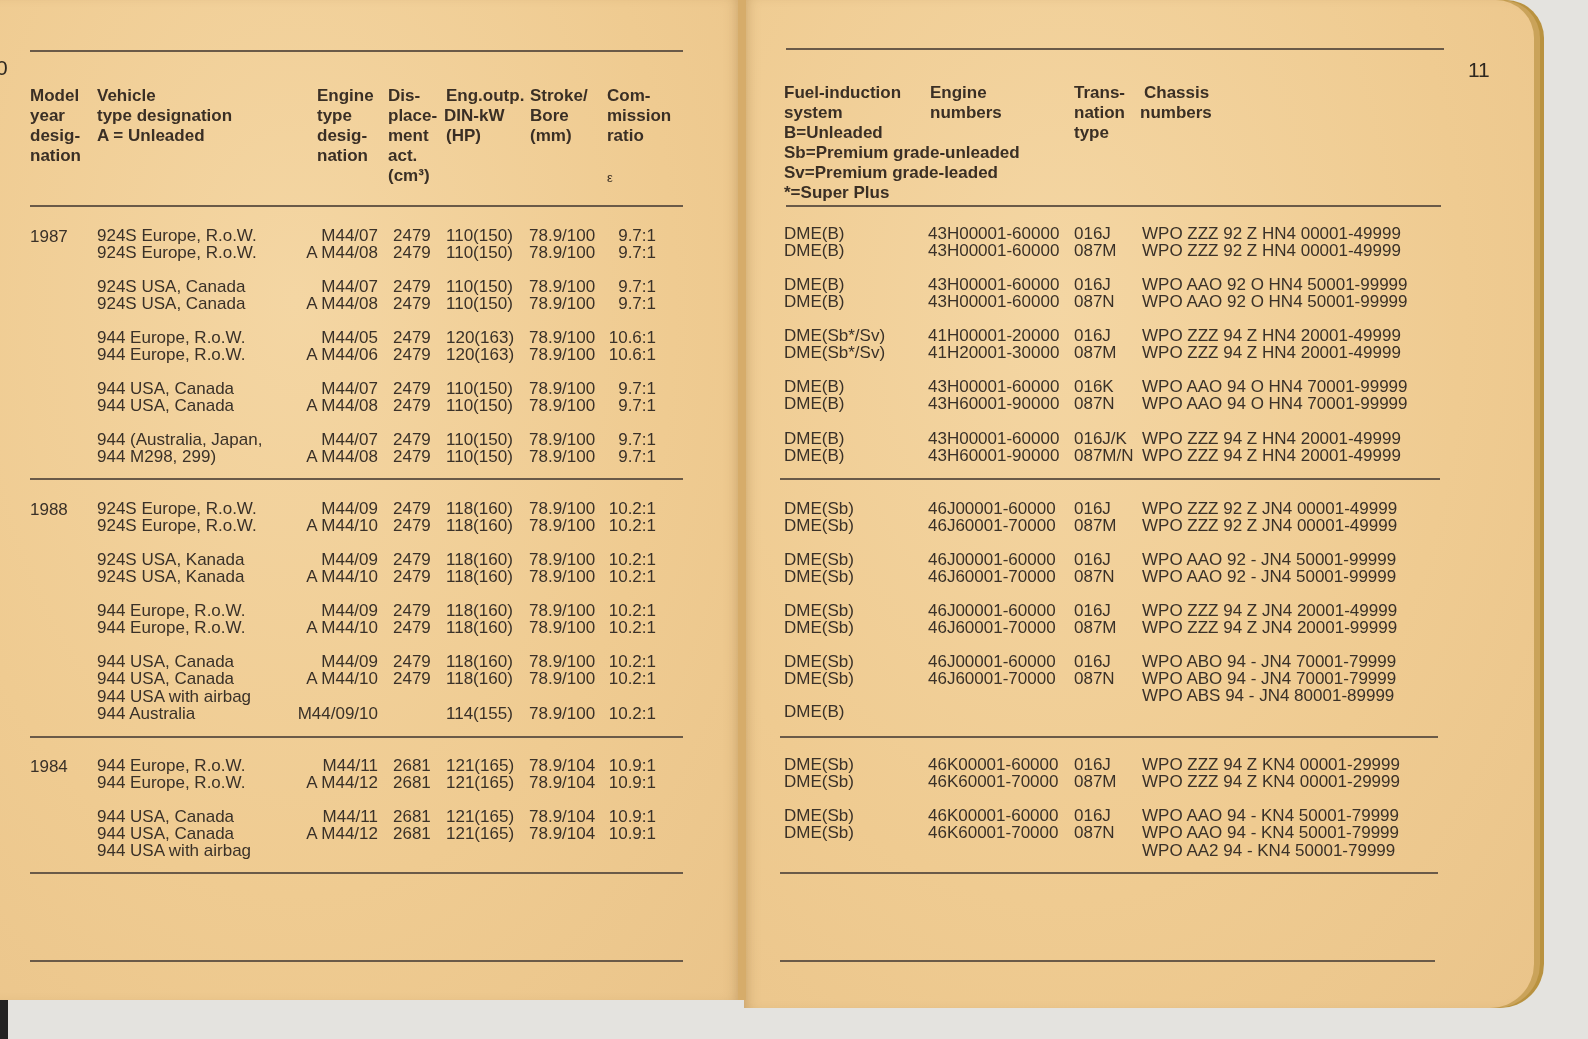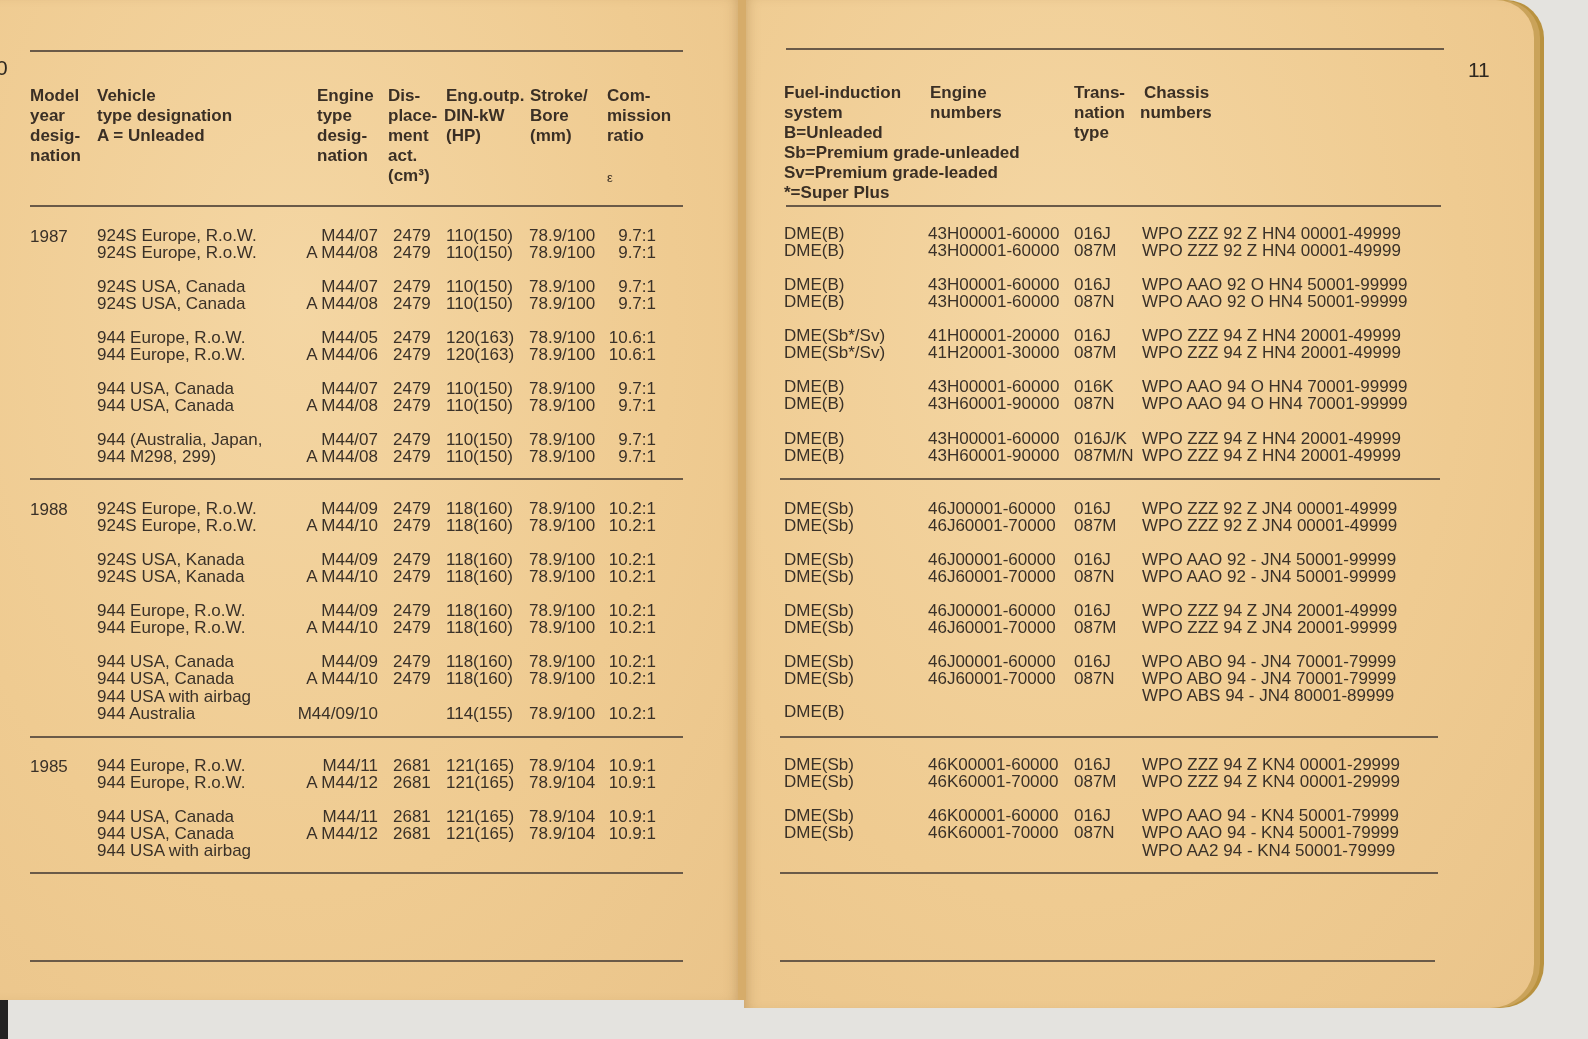--- a/index.html
+++ b/index.html
@@ -87,21 +87,21 @@
 <div class="hdr" style="left:607px;top:86px;">
   <span>Com-</span>
   <span>mission</span>
   <span>ratio</span>
   <span style="margin-top:22px;font-weight:normal;font-size:13px;">ε</span>
 </div>
 <div class="rule" style="left:30px;top:205px;width:653px;"></div>
 
 <div class="year" style="top:227px;">1987</div>
 <div class="year" style="top:500px;">1988</div>
-<div class="year" style="top:757px;">1985</div>
+<div class="year" style="top:757px;">1984</div>
 
 <div class="rule" style="left:30px;top:478px;width:653px;"></div>
 <div class="rule" style="left:30px;top:736px;width:653px;"></div>
 <div class="rule" style="left:30px;top:872px;width:653px;"></div>
 <div class="rule" style="left:30px;top:960px;width:653px;"></div>
 
 <div id="left-rows">
     <div class="row l-veh" style="top: 227px;">924S Europe, R.o.W.</div>
     <div class="row l-eng" style="top: 227px;">M44/07</div>
     <div class="row l-disp" style="top: 227px;">2479</div>

